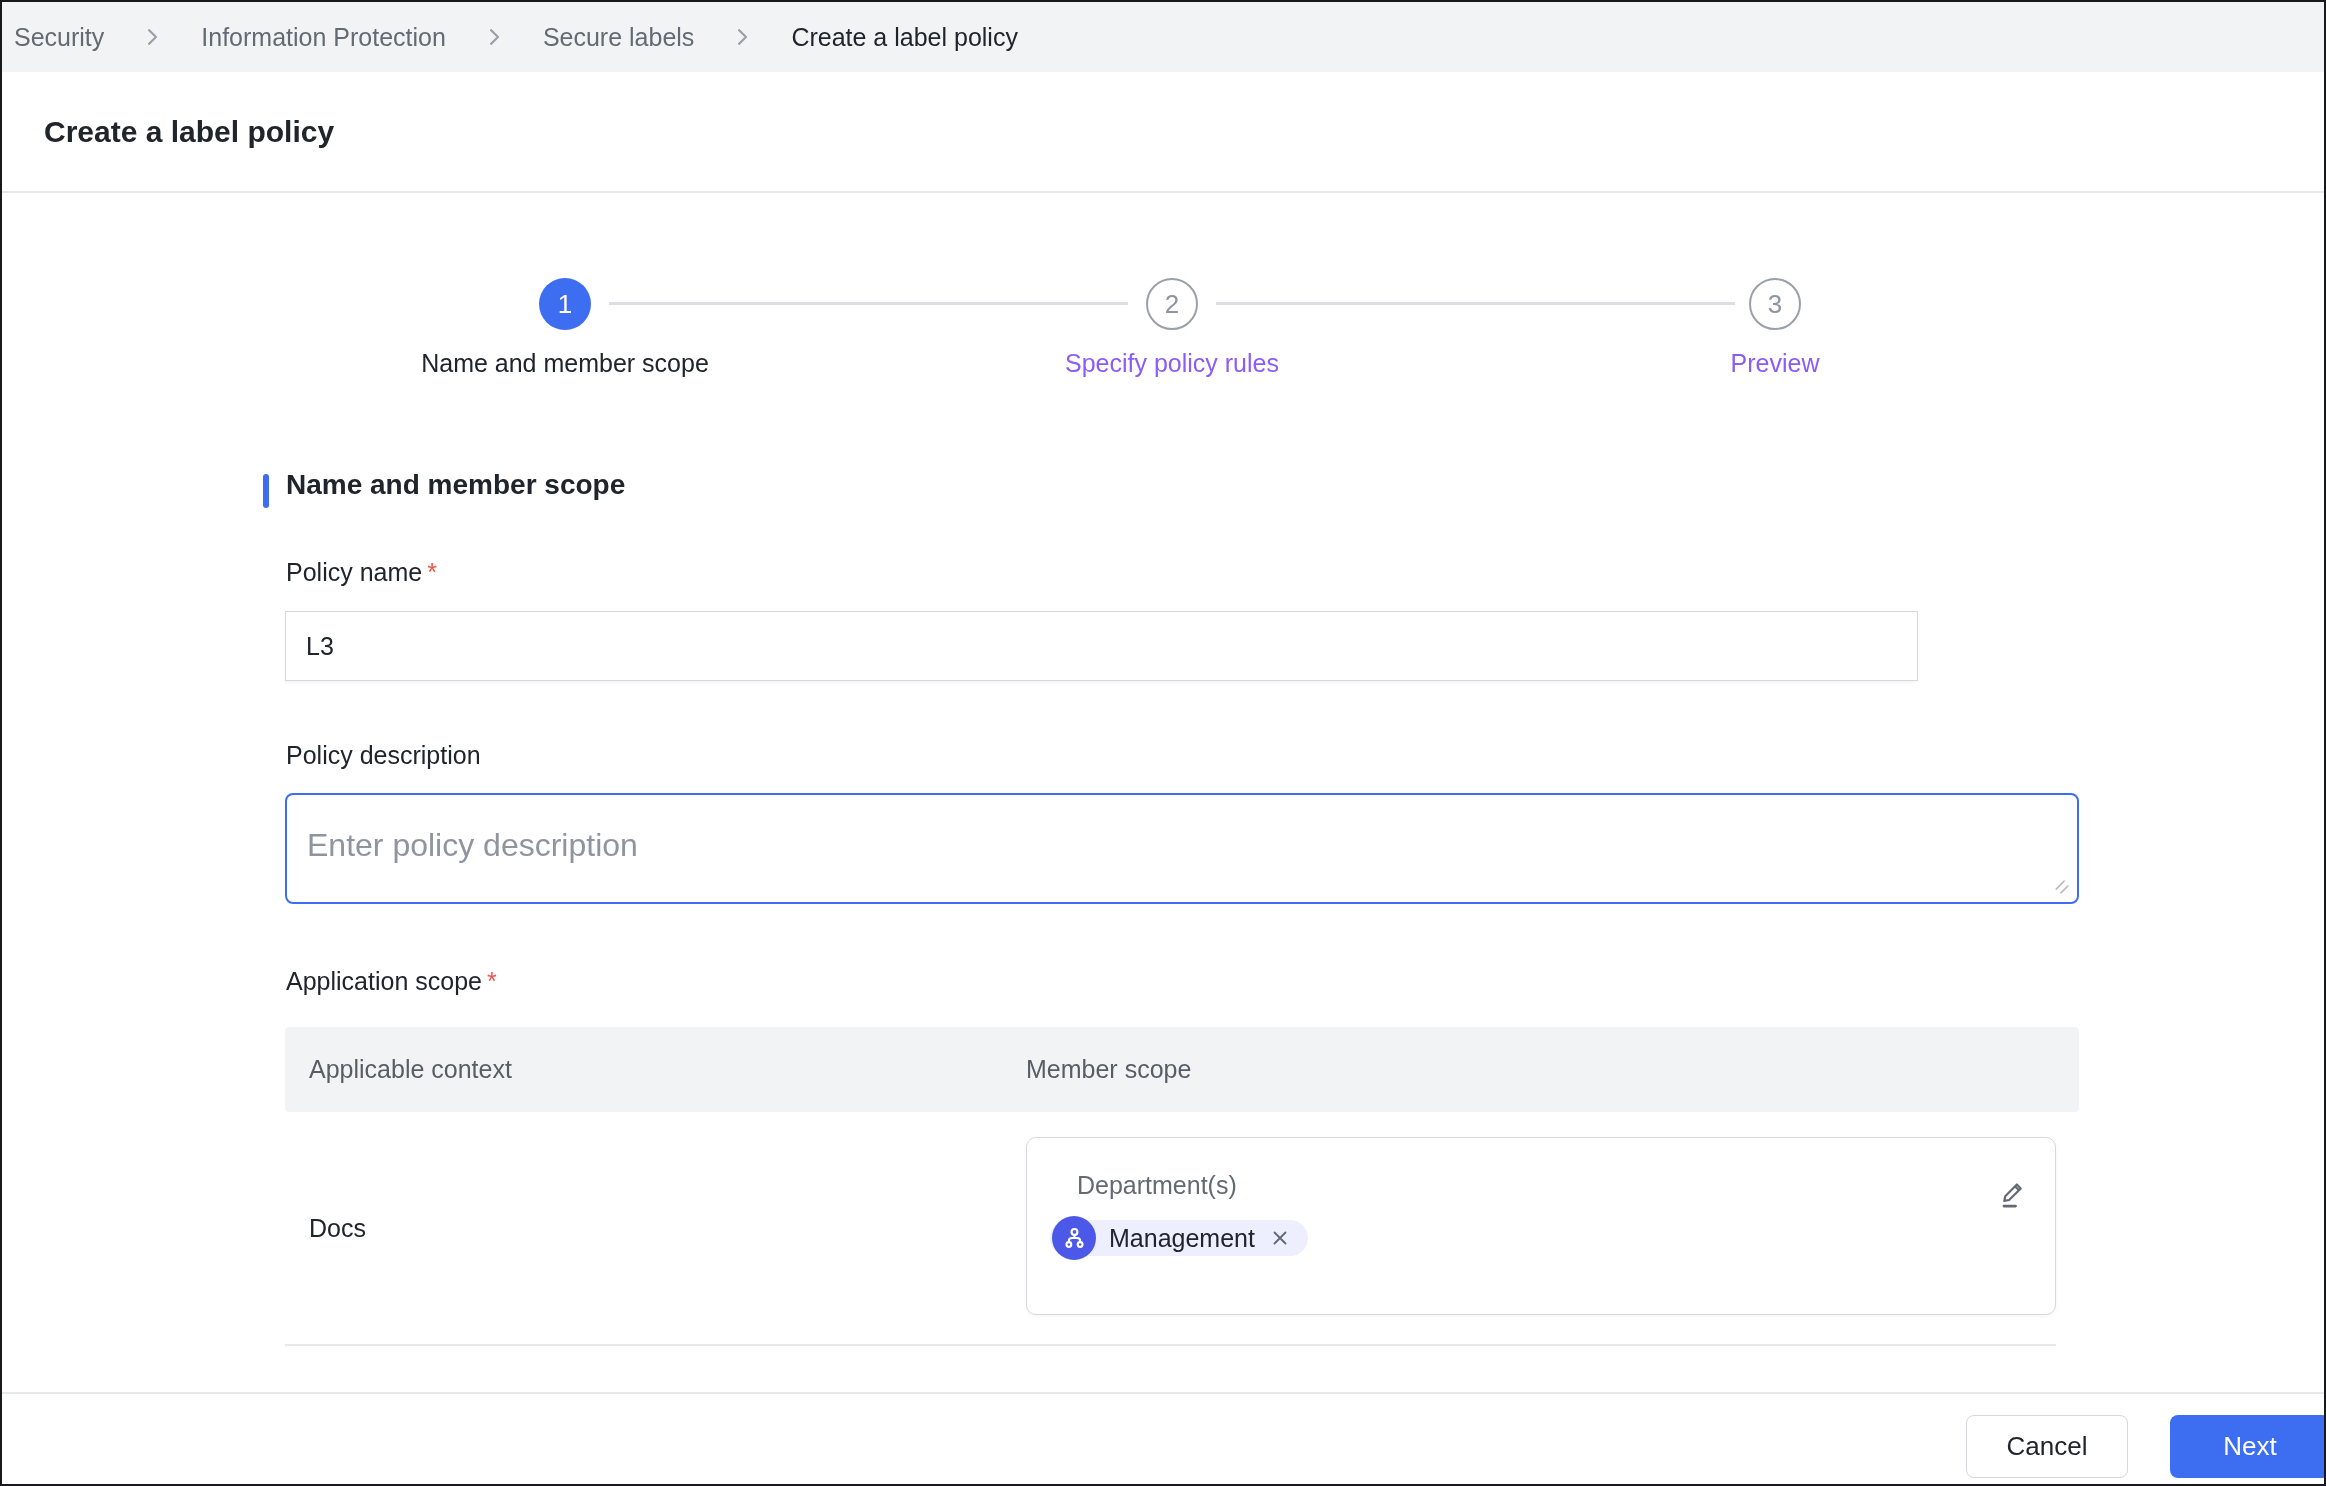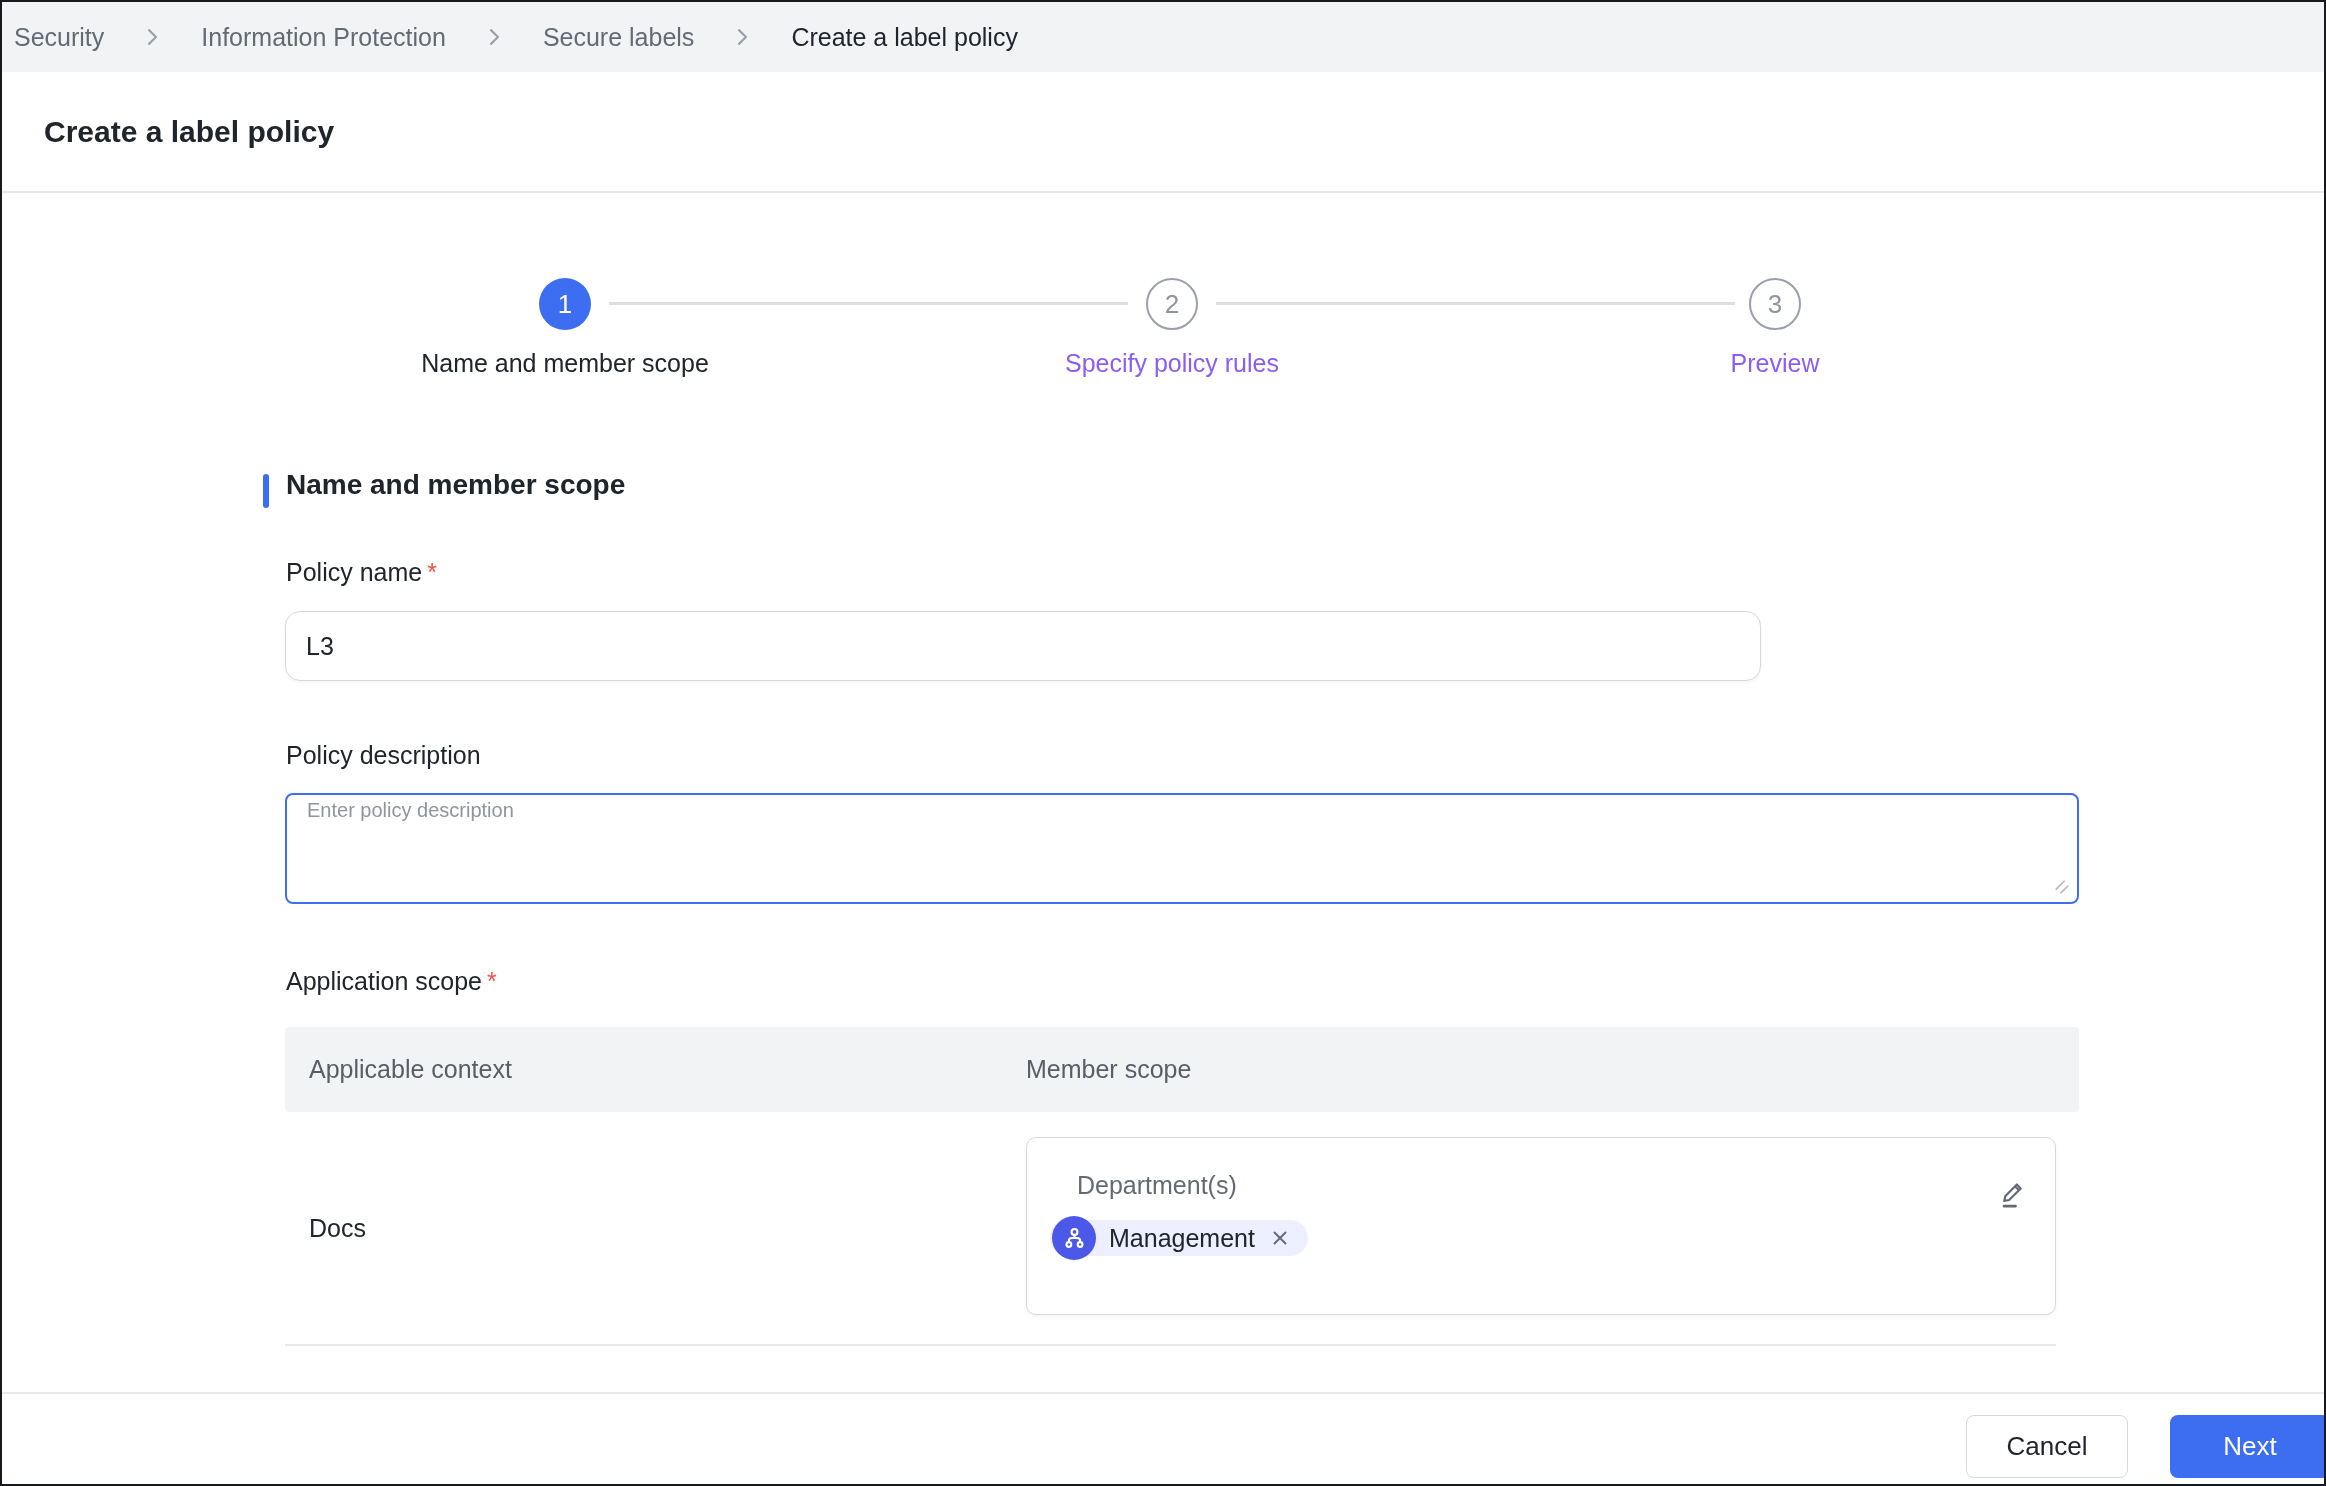--- a/index.html
+++ b/index.html
@@ -37,29 +37,29 @@
   }
   .step-label.active{color:#20242b;font-weight:500;}
   .step-label.idle{color:#8b5cf6;}
   
   .section-accent{position:absolute;left:261px;top:472px;width:6px;height:34px;border-radius:3px;background:#3d6ef2;}
   .section-heading{position:absolute;left:284px;top:467px;font-size:28px;font-weight:600;color:#20242b;}
   
   .field-label{position:absolute;font-size:25px;font-weight:500;color:#20242b;white-space:nowrap;}
   .required{color:#f25449;margin-left:5px;font-weight:500;}
   .text-input{
-    position:absolute;left:283px;top:609px;width:1476px;height:70px;
-    border:1.5px solid #d5d8dc;border-radius:15px;padding:0 20px;font-size:25px;color:#20242b;
+    position:absolute;left:283px;top:609px;width:1633px;height:70px;
+    border:1.5px solid #d5d8dc;border-radius:0;padding:0 20px;font-size:25px;color:#20242b;
     font-family:"Liberation Sans","DejaVu Sans",sans-serif;background:#ffffff;
     box-shadow:0 2px 3px rgba(31,35,41,0.04);outline:none;
   }
   .desc-wrap{position:absolute;left:283px;top:791px;width:1794px;height:111px;}
   .textarea{
     width:100%;height:100%;border:2.5px solid #3d6ef2;border-radius:8px;
-    padding:4px 20px;font-size:20px;color:#20242b;resize:none;outline:none;
+    padding:32px 20px;font-size:32px;color:#20242b;resize:none;outline:none;
     font-family:"Liberation Sans","DejaVu Sans",sans-serif;background:#ffffff;
   }
   .textarea::placeholder{color:#8f959e;}
   .resize-grip{position:absolute;right:9px;bottom:9px;cursor:nwse-resize;line-height:0;}
   
   .scope-header{
     position:absolute;left:283px;top:1025px;width:1794px;height:85px;
     background:#f2f3f5;border-radius:4px;
   }
   .scope-header .col{position:absolute;top:0;height:85px;display:flex;align-items:center;font-size:25px;color:#585d66;}

